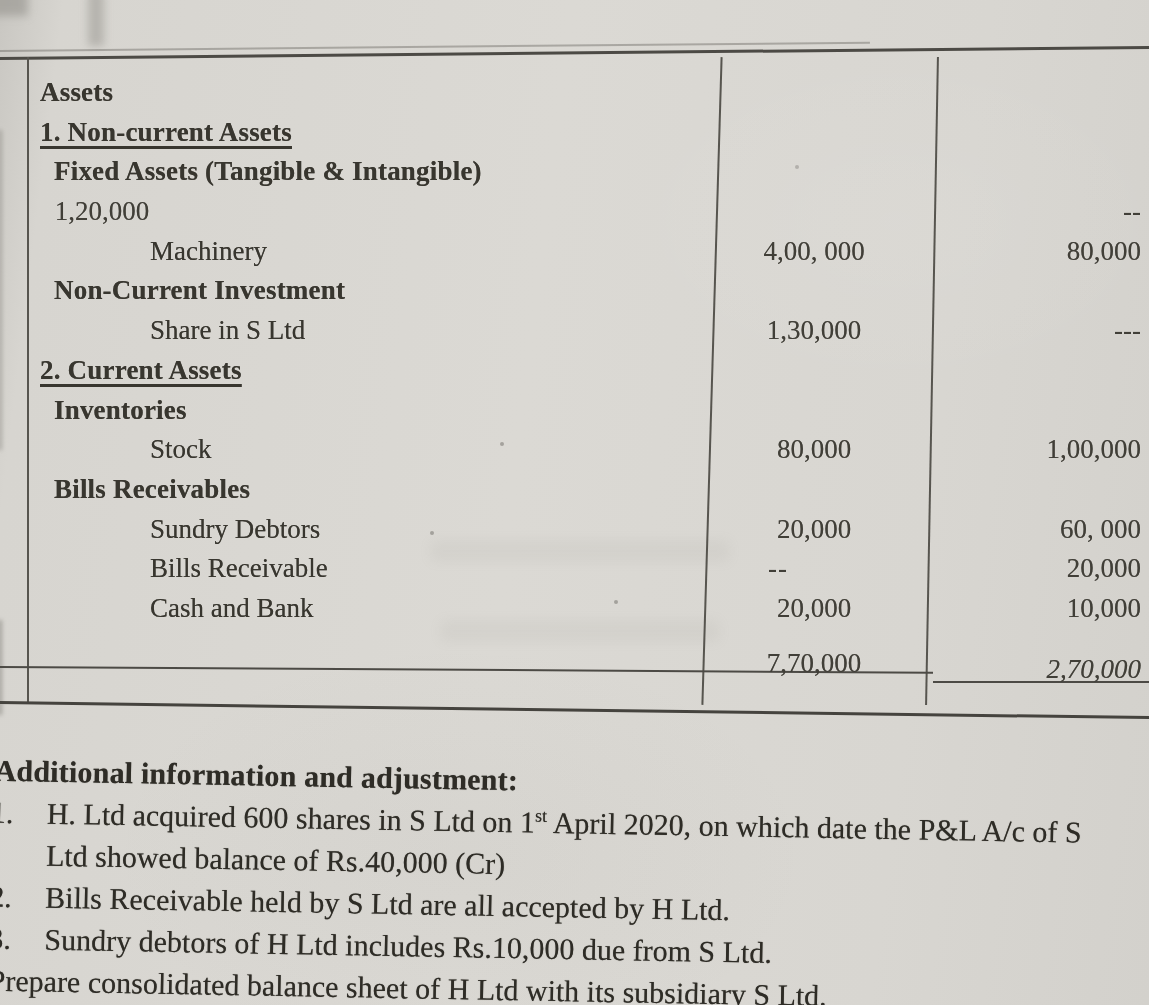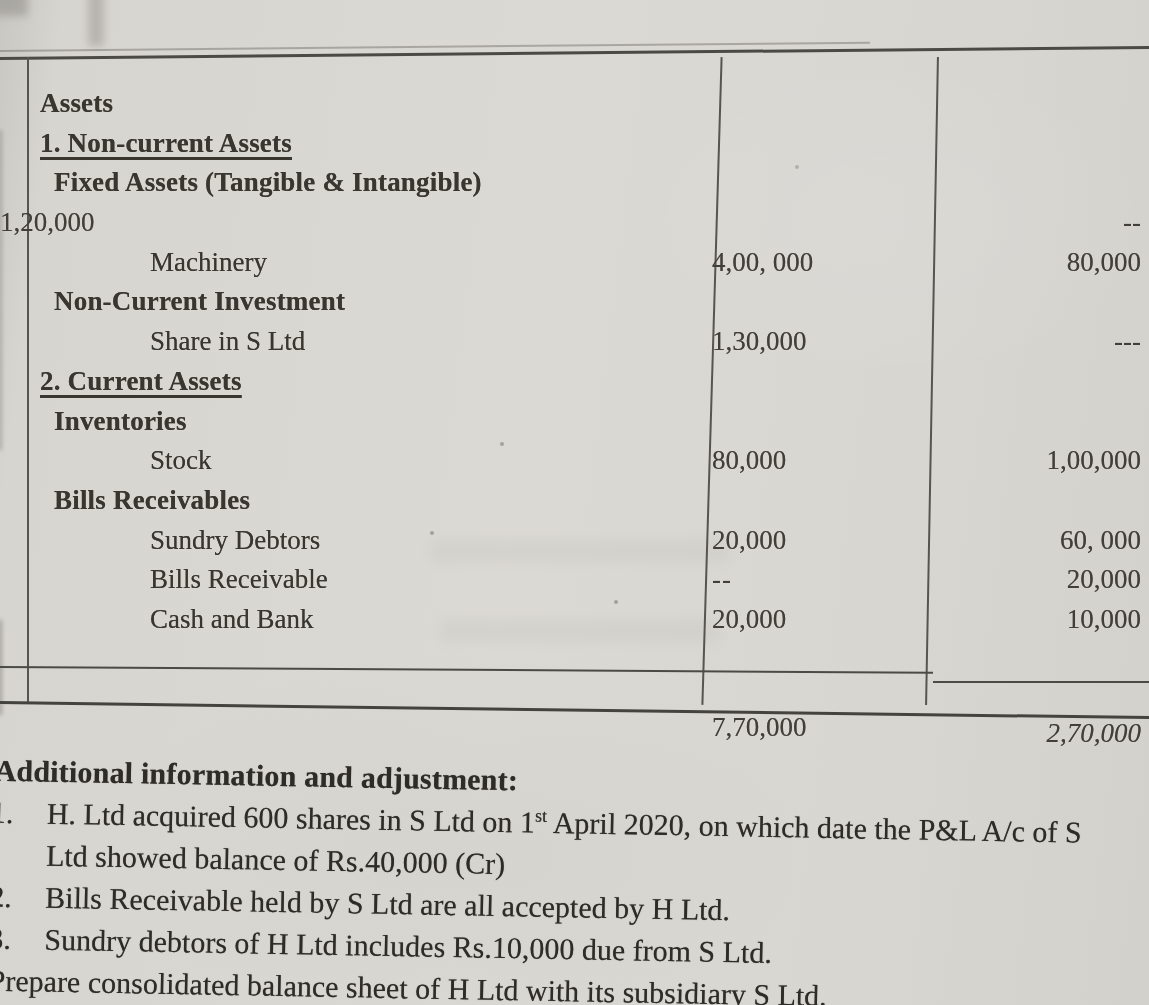--- a/index.html
+++ b/index.html
@@ -29,32 +29,32 @@
   .line { position:absolute; background:#4c4a45; pointer-events:none; }
   .top-border       { top:57px;  left:-5px;  width:1160px; height:3px; transform:rotate(-0.55deg); transform-origin:left center; }
   .top-border-echo  { top:50px;  left:0;     width:870px;  height:2px; opacity:.35; transform:rotate(-0.55deg); transform-origin:left center; }
   .v-line-1         { left:27px;  top:57px; width:2px; height:646px; background:#57554f; }
   .v-line-2         { left:711px; top:57px; width:2px; height:648px; background:#57554f; transform:rotate(1.7deg); }
   .v-line-3         { left:931px; top:57px; width:2px; height:648px; background:#57554f; transform:rotate(1.05deg); }
   .pre-total-left   { top:666px; left:0;     width:933px;  height:2px; transform:rotate(0.35deg); transform-origin:left center; }
   .pre-total-right  { top:681px; left:933px; width:216px;  height:2px; }
   .bottom-border    { top:701px; left:-4px;  width:1158px; height:3px; background:#45433e; transform:rotate(0.75deg); transform-origin:left center; }
 
-  .rows { position:absolute; top:88px; left:0; width:100%; }
+  .rows { position:absolute; top:77px; left:0; width:100%; }
   .row { display:flex; height:39.7px; align-items:flex-start; }
   .cell { box-sizing:border-box; white-space:nowrap; }
   .cell.label { width:712px; padding-left:40px; color:#38362f; text-shadow:0 0 .6px rgba(56,54,47,.7); }
   .row.ind1 .cell.label { padding-left:54px; }
   .row.ind2 .cell.label { padding-left:150px; }
   .row.b .cell.label { font-weight:bold; letter-spacing:.2px; }
   .row.u .label-text { text-decoration:underline; text-decoration-thickness:2.5px; text-underline-offset:5px; }
-  .cell.h { width:220px; text-align:left; padding-right:16px; color:#413f38; text-shadow:0 0 .6px rgba(65,63,56,.6); }
+  .cell.h { width:220px; text-align:center; padding-right:16px; color:#413f38; text-shadow:0 0 .6px rgba(65,63,56,.6); }
   .cell.s { flex:1; text-align:right; padding-right:8px; color:#413f38; text-shadow:0 0 .6px rgba(65,63,56,.6); }
   .row-bills .cell.h { padding-right:88px; letter-spacing:1px; }
-  .total-row { position:absolute; top:712px; left:0; width:100%; display:flex; font-size:27px; }
+  .total-row { position:absolute; top:648px; left:0; width:100%; display:flex; font-size:27px; }
   .total-row .cell.s { padding-top:6px;font-style:italic; }
 
   
   .notes {
     position:absolute; left:0; top:750px; width:1180px;
     transform:rotate(1.05deg); transform-origin:12px 0;
     font-size:30px; line-height:42px; color:#2e2c26;
     text-shadow:0 0 .7px rgba(46,44,38,.65);
   }
   .notes-heading { font-weight:bold; margin-left:-5px; letter-spacing:.2px; }

